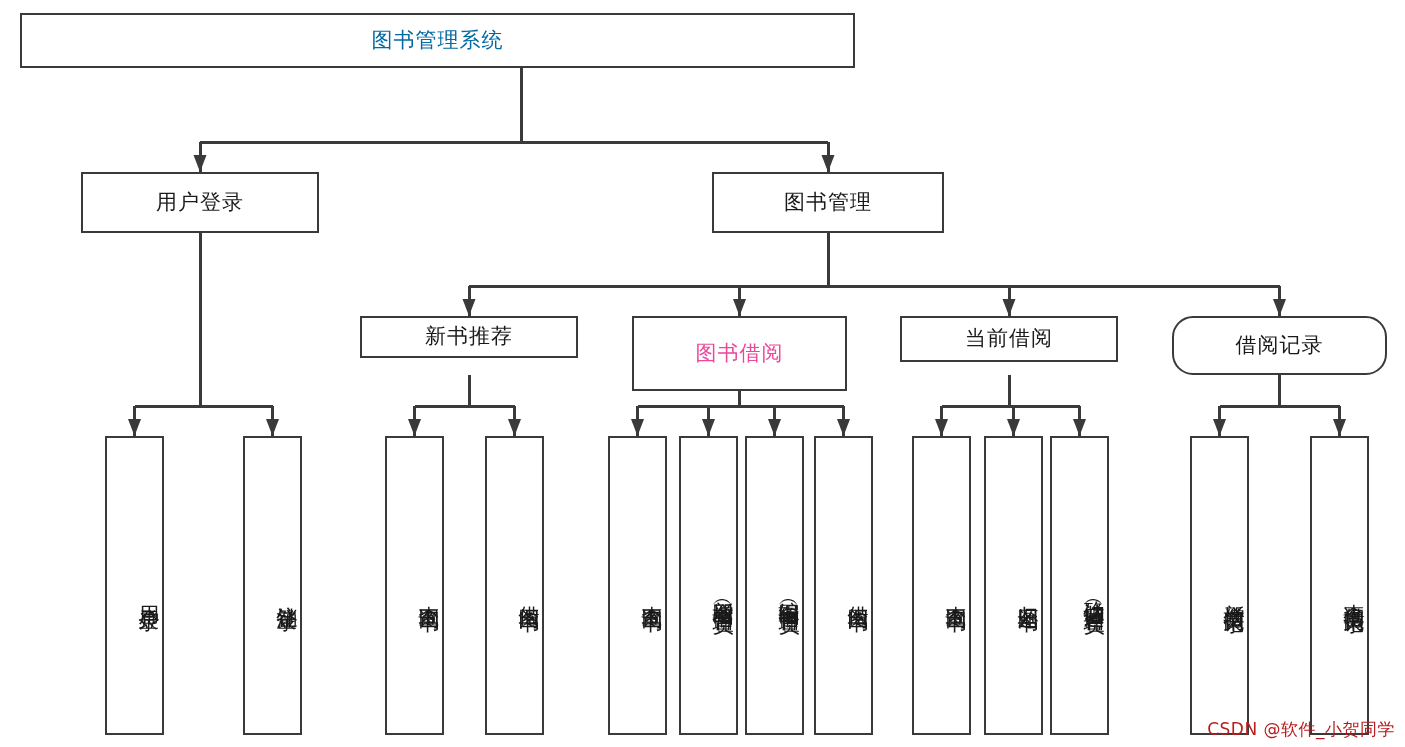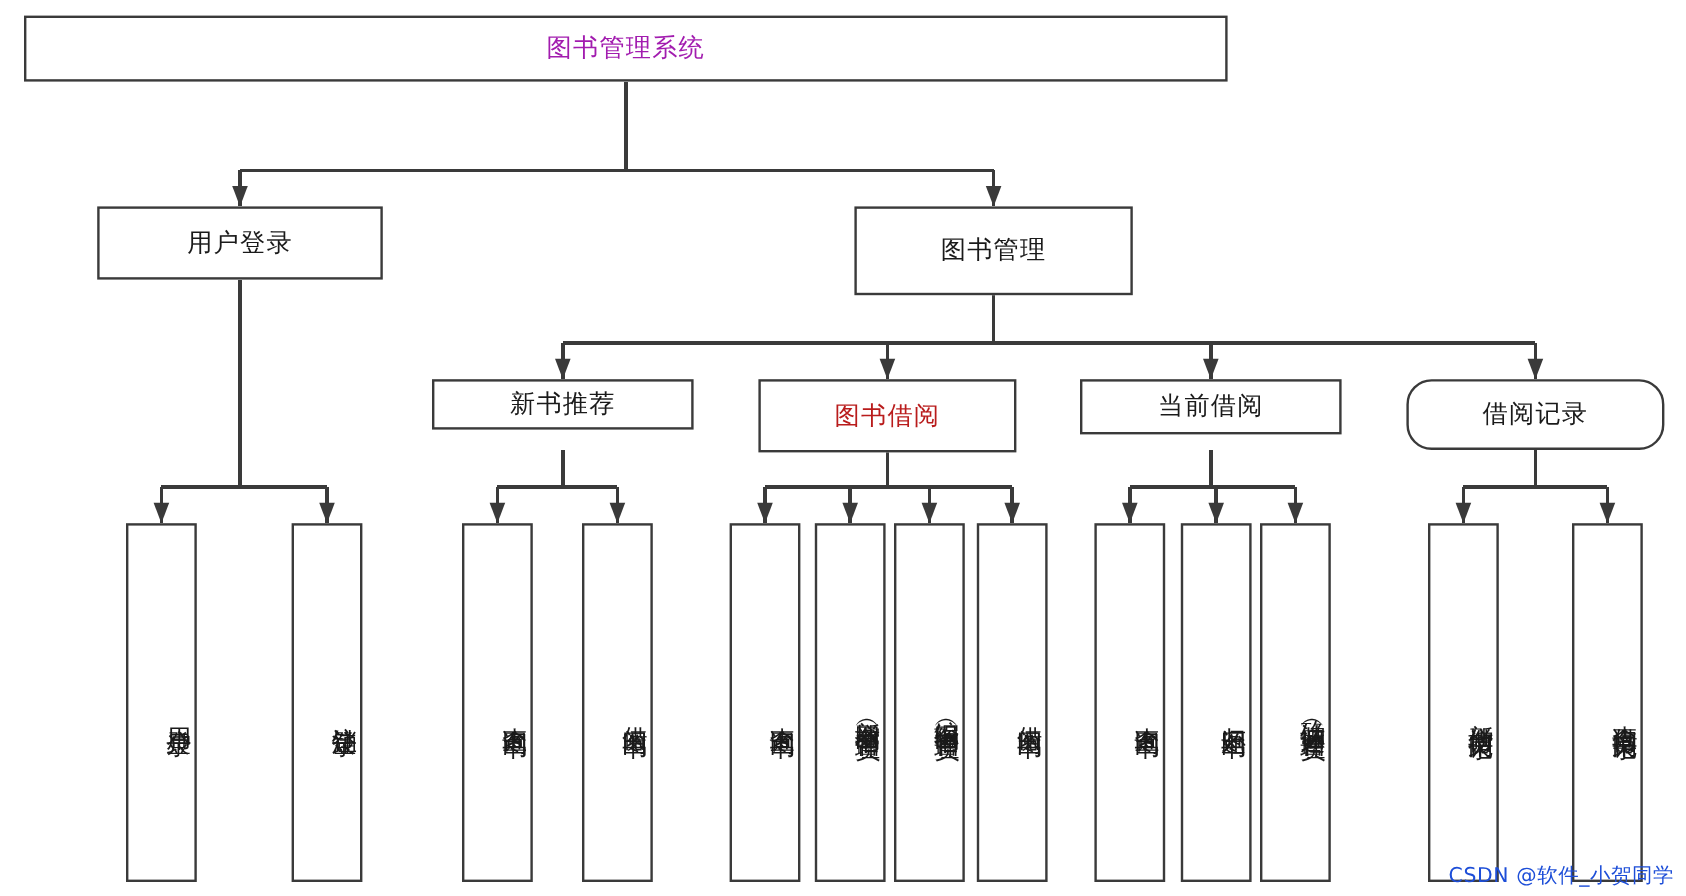--- a/index.html
+++ b/index.html
@@ -51,21 +51,21 @@
   }
   .node .cap {
     display: block;
     white-space: nowrap;
   }
   #watermark {
     position: absolute;
     right: 10px;
     bottom: 6px;
     font-size: 17px;
-    color: #1d4ed8;
+    color: #b91c1c;
     letter-spacing: 0.5px;
     white-space: nowrap;
     pointer-events: none;
   }
 </style>
 </head>
 <body>
 
 <div id="canvas">
   <svg id="edges" viewBox="0 0 1405 747">
@@ -116,33 +116,33 @@
       <line x1="1079.5" y1="406" x2="1079.5" y2="436" stroke="#3a3a3a" stroke-width="3" shape-rendering="crispEdges"></line>
       <polygon points="1073,419 1086,419 1079.5,436" fill="#3a3a3a"></polygon>
       <line x1="1279.5" y1="375" x2="1279.5" y2="406" stroke="#3a3a3a" stroke-width="3" shape-rendering="crispEdges"></line>
       <line x1="1219.5" y1="406" x2="1339.5" y2="406" stroke="#3a3a3a" stroke-width="3" shape-rendering="crispEdges"></line>
       <line x1="1219.5" y1="406" x2="1219.5" y2="436" stroke="#3a3a3a" stroke-width="3" shape-rendering="crispEdges"></line>
       <polygon points="1213,419 1226,419 1219.5,436" fill="#3a3a3a"></polygon>
       <line x1="1339.5" y1="406" x2="1339.5" y2="436" stroke="#3a3a3a" stroke-width="3" shape-rendering="crispEdges"></line>
       <polygon points="1333,419 1346,419 1339.5,436" fill="#3a3a3a"></polygon>
     </svg>
   <div id="nodes">
-      <div class="node horiz" style="left: 20px; top: 13px; width: 1003px; height: 55px; border-color: rgb(58, 58, 58); background: rgb(255, 255, 255); color: #a21caf;">
+      <div class="node horiz" style="left: 20px; top: 13px; width: 835px; height: 55px; border-color: rgb(58, 58, 58); background: rgb(255, 255, 255); color: #0369a1;">
         <span class="cap">图书管理系统</span>
       </div>
       <div class="node horiz" style="left: 81px; top: 172px; width: 238px; height: 61px; border-color: rgb(58, 58, 58); background: rgb(255, 255, 255); color: rgb(26, 26, 26);">
         <span class="cap">用户登录</span>
       </div>
-      <div class="node horiz" style="left: 712px; top: 172px; width: 232px; height: 74px; border-color: rgb(58, 58, 58); background: rgb(255, 255, 255); color: rgb(26, 26, 26);">
+      <div class="node horiz" style="left: 712px; top: 172px; width: 232px; height: 61px; border-color: rgb(58, 58, 58); background: rgb(255, 255, 255); color: rgb(26, 26, 26);">
         <span class="cap">图书管理</span>
       </div>
       <div class="node horiz" style="left: 360px; top: 316px; width: 218px; height: 42px; border-color: rgb(58, 58, 58); background: rgb(255, 255, 255); color: rgb(26, 26, 26);">
         <span class="cap">新书推荐</span>
       </div>
-      <div class="node horiz" style="left: 632px; top: 316px; width: 215px; height: 61px; border-color: rgb(58, 58, 58); background: rgb(255, 255, 255); color: #b91c1c;">
+      <div class="node horiz" style="left: 632px; top: 316px; width: 215px; height: 75px; border-color: rgb(58, 58, 58); background: rgb(255, 255, 255); color: #ec4899;">
         <span class="cap">图书借阅</span>
       </div>
       <div class="node horiz" style="left: 900px; top: 316px; width: 218px; height: 46px; border-color: rgb(58, 58, 58); background: rgb(255, 255, 255); color: rgb(26, 26, 26);">
         <span class="cap">当前借阅</span>
       </div>
       <div class="node horiz" style="left: 1172px; top: 316px; width: 215px; height: 59px; border-color: rgb(58, 58, 58); background: rgb(255, 255, 255); color: rgb(26, 26, 26); border-radius: 21px;">
         <span class="cap">借阅记录</span>
       </div>
       <div class="node vert" style="left: 105px; top: 436px; width: 59px; height: 299px; border-color: rgb(58, 58, 58); background: rgb(255, 255, 255); color: rgb(26, 26, 26);">
         <span class="cap">用户登录</span>

